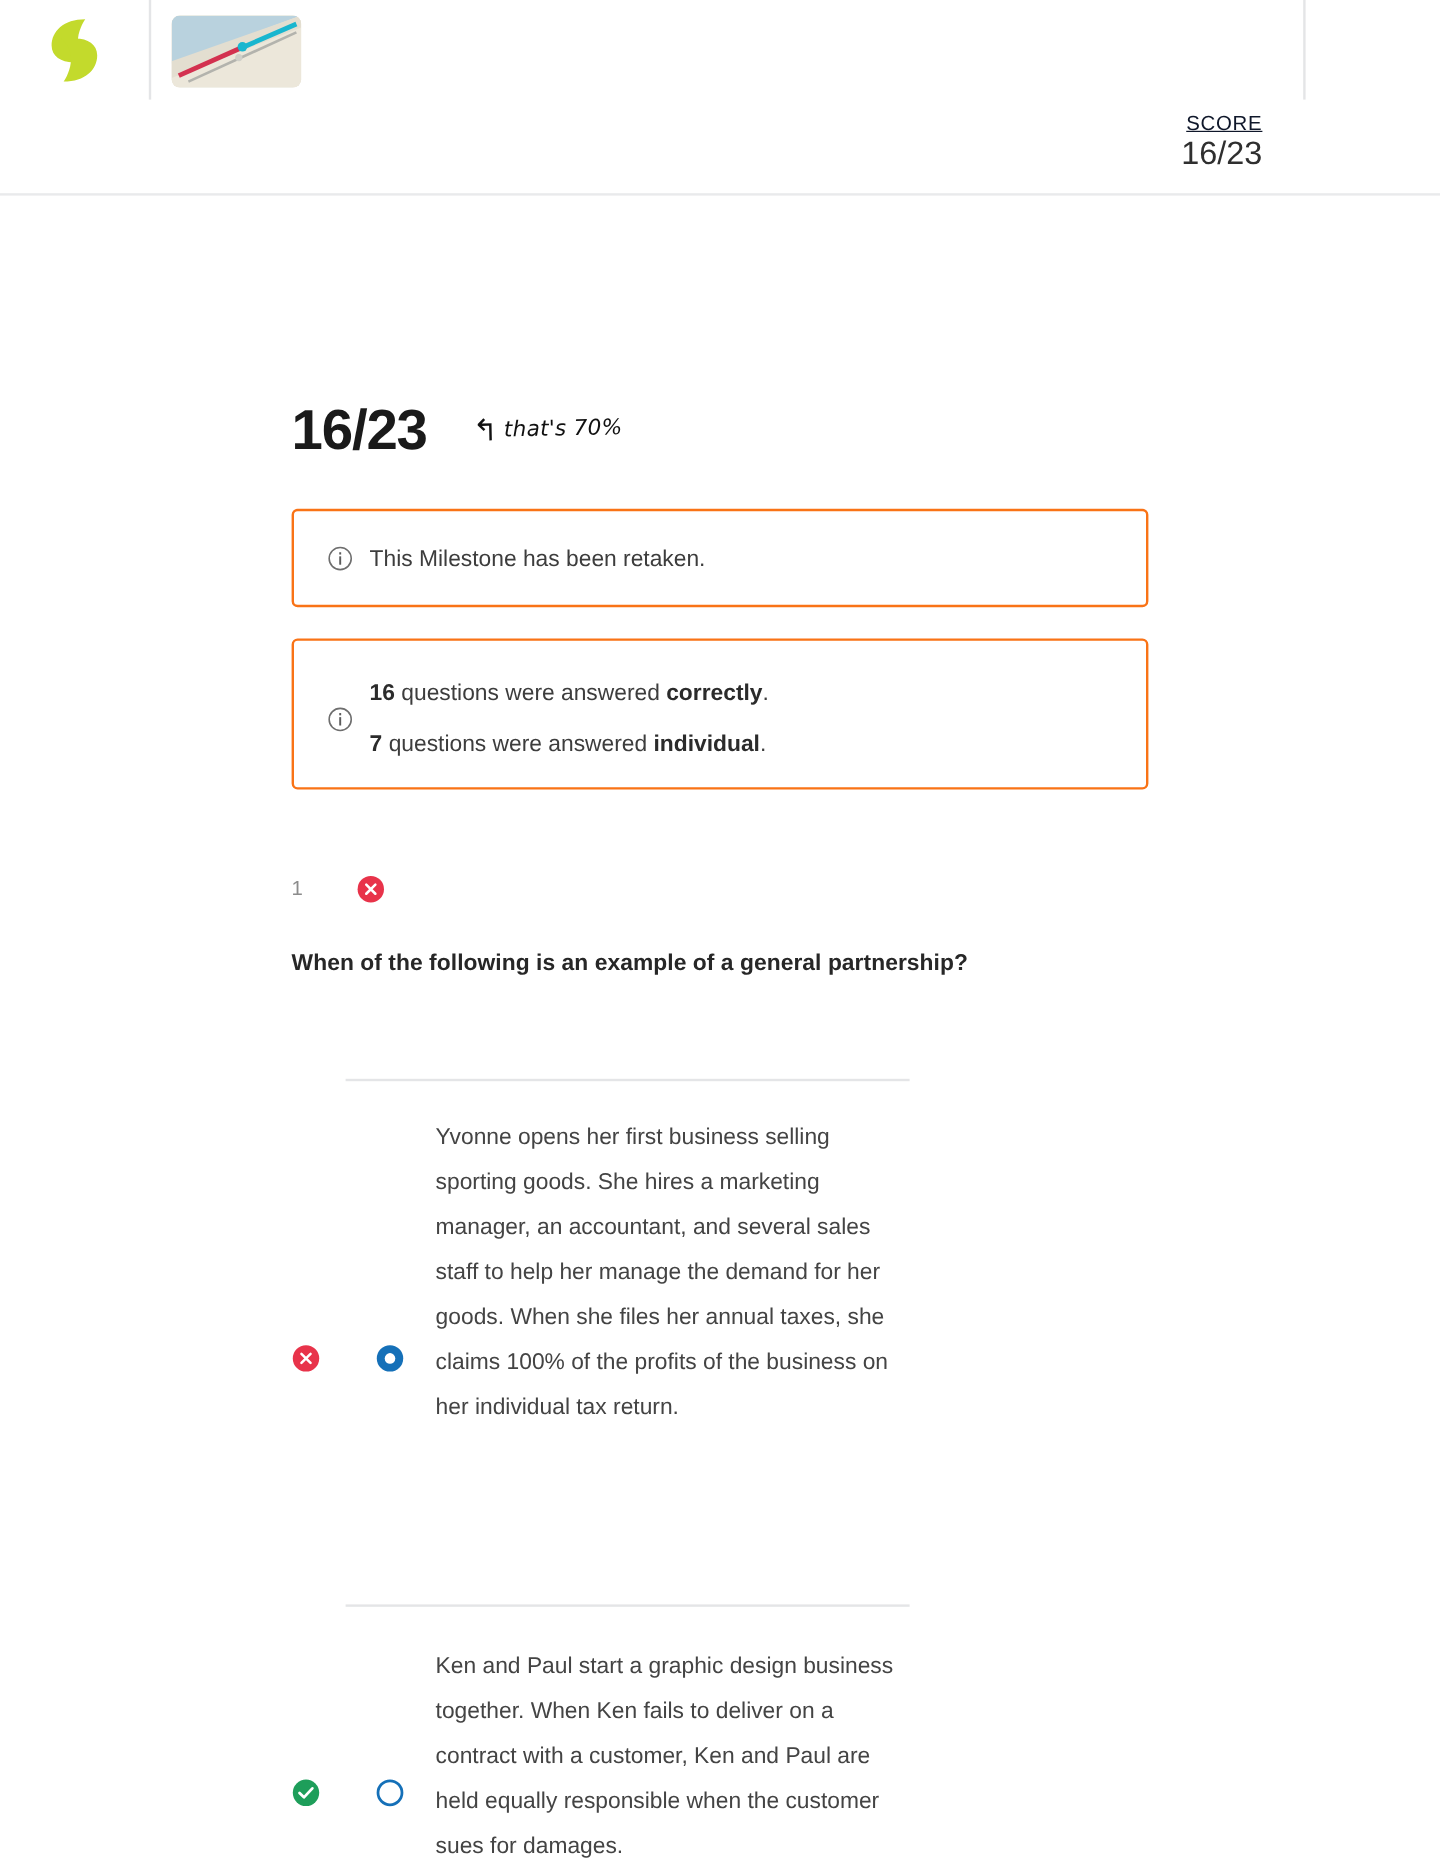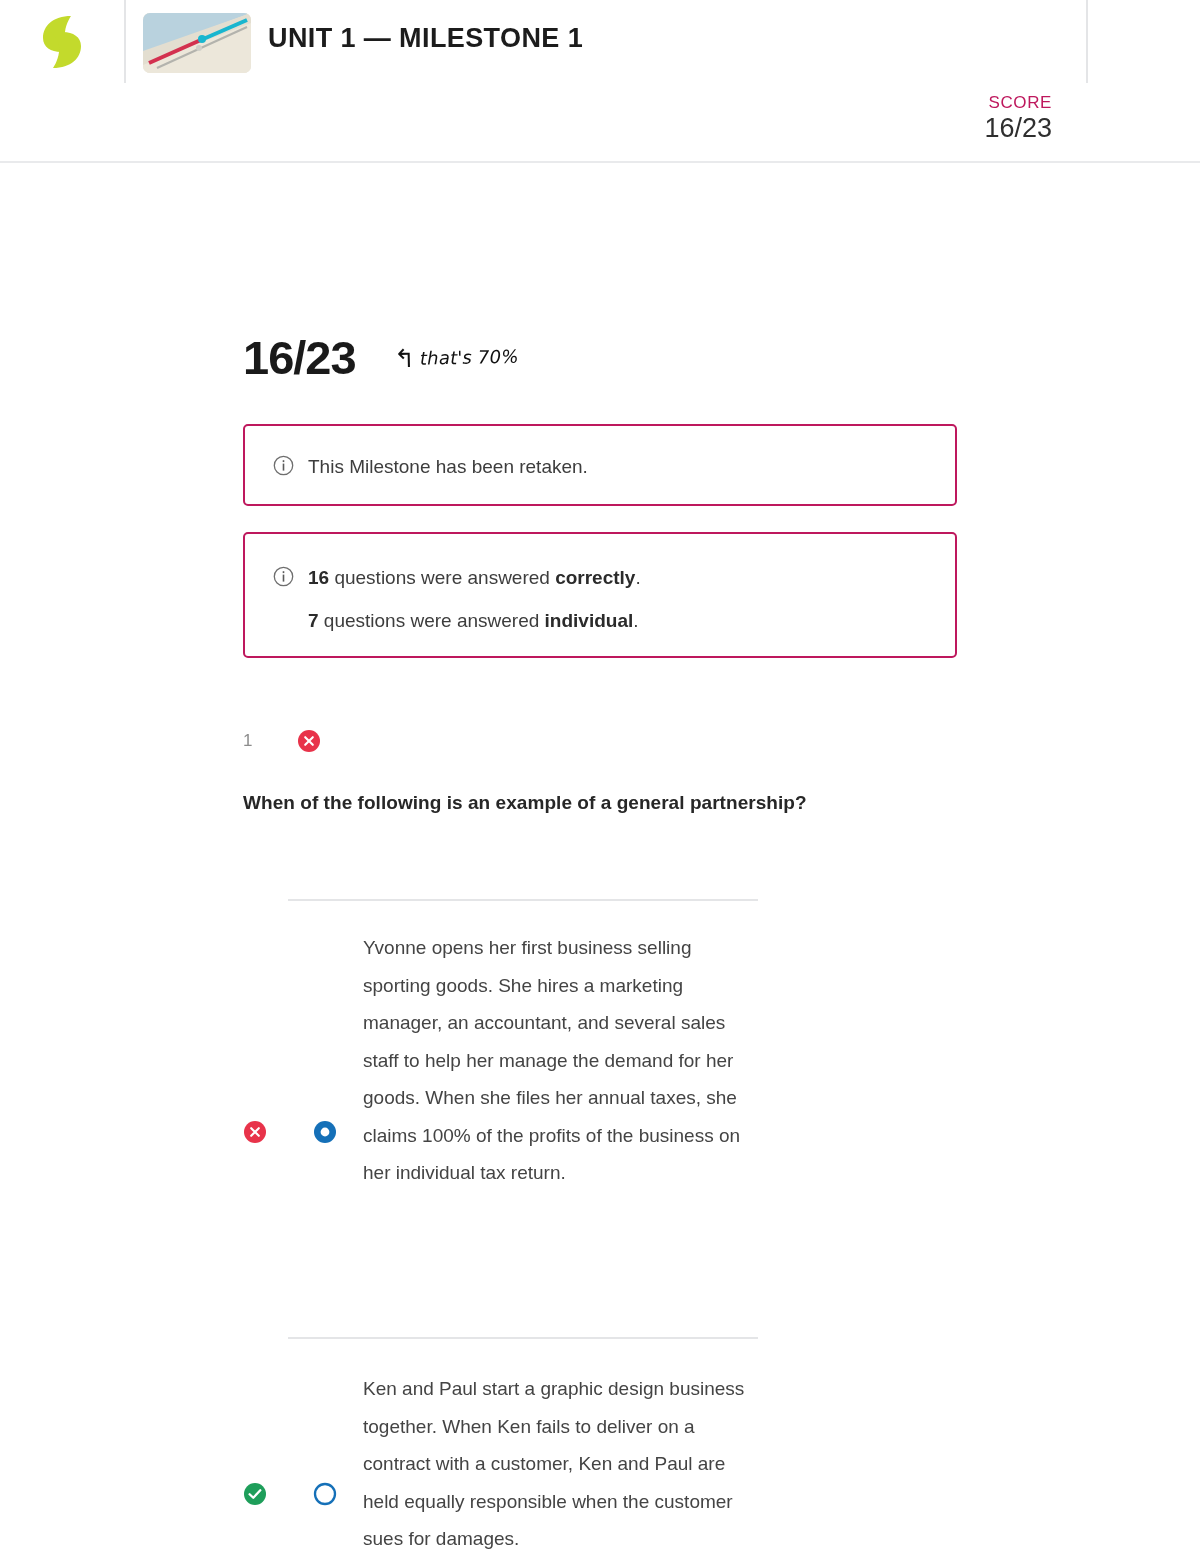--- a/index.html
+++ b/index.html
@@ -75,21 +75,22 @@
 
   .score-block {
     position: absolute;
     right: 148px; top: 94px;
     text-align: right;
     line-height: 1.05;
   }
   .score-label {
     font-size: 17px;
     letter-spacing: 0.6px;
-    color: #be185d;
+    color: #0f172a;
+    text-decoration: underline;
   }
   .score-value {
     font-size: 27px;
     color: #2f2f2f;
     margin-top: 2px;
   }
 
   
   .content { position: relative; }
 
@@ -124,34 +125,34 @@
   .handnote .note-text {
     font-style: italic;
     font-size: 18px;
     letter-spacing: 0.2px;
   }
 
   .infobox {
     position: absolute;
     left: 243px;
     width: 714px;
-    border: 2px solid #be185d;
+    border: 2px solid #f97316;
     border-radius: 5px;
     background: #fff;
   }
   .infobox.box1 { top: 261px; height: 82px; }
   .infobox.box2 { top: 369px; height: 126px; }
 
   .info-row {
     display: flex;
     align-items: flex-start;
     padding-left: 28px;
   }
   .box1 .info-row { padding-top: 28px; }
-  .box2 .info-row { padding-top: 31px; }
+  .box2 .info-row { padding-top: 31px; align-items: center; }
 
   .info-icon {
     width: 21px; height: 21px;
     flex: 0 0 21px;
     margin-top: 1px;
     margin-right: 14px;
   }
   .info-icon svg { display: block; }
 
   .info-text {
@@ -260,21 +261,20 @@
         <polygon points="0,0 108,0 0,40" fill="#b9d2de"></polygon>
         <polygon points="0,38 108,0 108,10 0,52" fill="#e3ded0"></polygon>
         <line x1="6" y1="50" x2="60" y2="26" stroke="#d3314f" stroke-width="4"></line>
         <line x1="58" y1="27" x2="104" y2="7" stroke="#19b6cf" stroke-width="4"></line>
         <circle cx="59" cy="26" r="4" fill="#19b6cf"></circle>
         <line x1="14" y1="55" x2="104" y2="14" stroke="#b3b3ad" stroke-width="2.2"></line>
         <circle cx="56" cy="35" r="3" fill="#cfcfc8"></circle>
       </svg>
     </div>
 
-    <div class="unit-title">UNIT 1 — MILESTONE 1</div>
 
     <div class="score-block">
       <div class="score-label">SCORE</div>
       <div class="score-value">16/23</div>
     </div>
   </div>
 
   <div class="content">
 
     <div class="bigscore-row">

